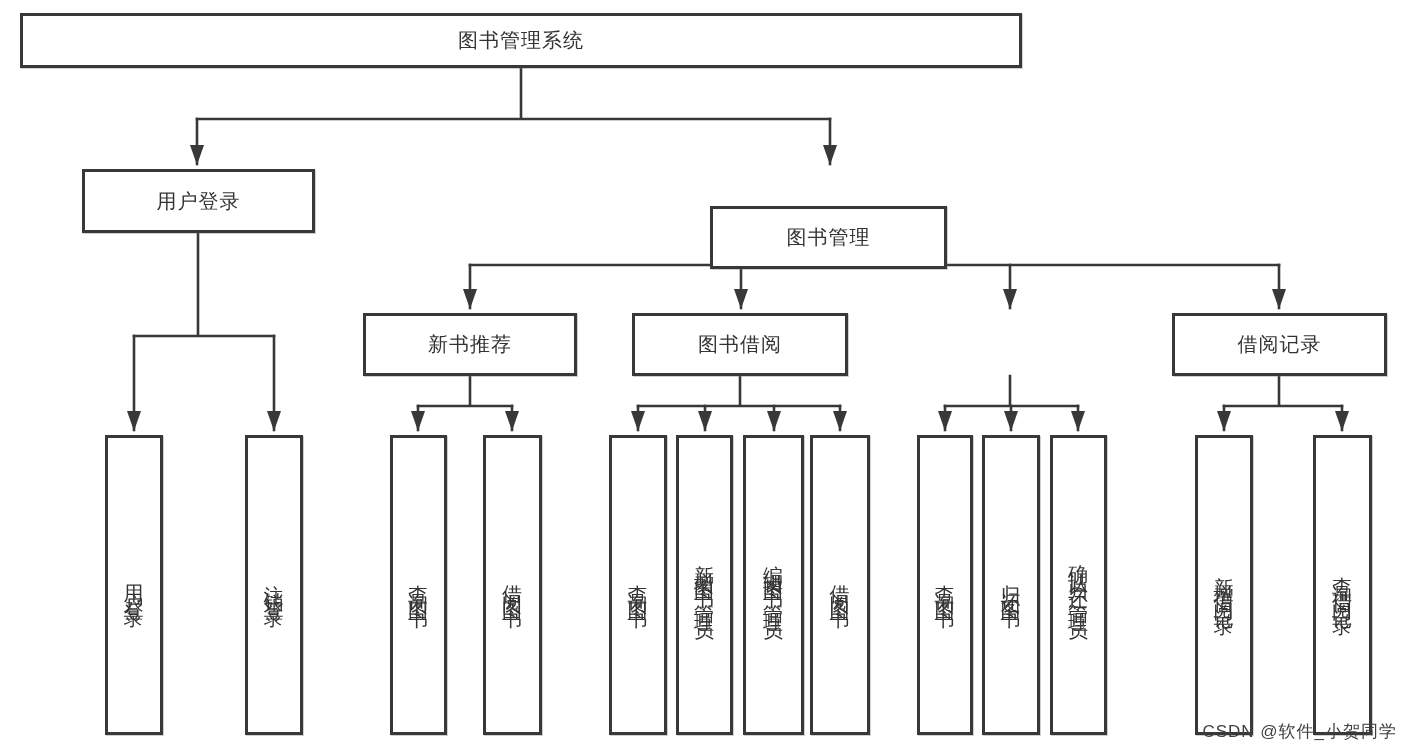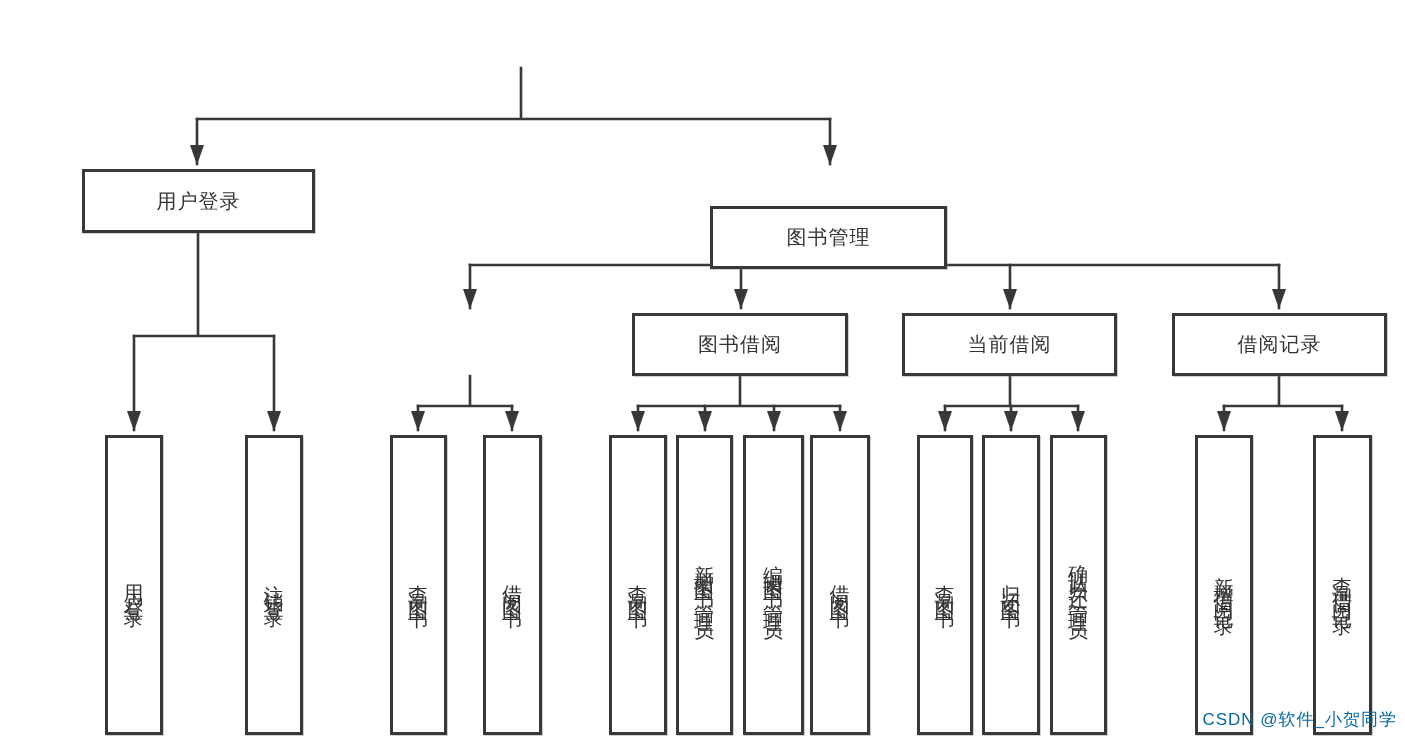--- a/index.html
+++ b/index.html
@@ -40,23 +40,23 @@
   .node.v span {
     writing-mode: vertical-rl;
     text-orientation: mixed;
     font-size: 20px;
     letter-spacing: 8px;
     line-height: 1.0;
   }
   .watermark {
     position: absolute;
     right: 8px;
-    bottom: 16px;
+    bottom: 4px;
     font-size: 17px;
-    color: #0369a1;
+    color: #404040;
     letter-spacing: 1px;
     white-space: nowrap;
   }
 </style>
 </head>
 <body>
 
 <div id="canvas">
 
   <svg id="connectors" viewBox="0 0 1405 747" xmlns="http://www.w3.org/2000/svg">
@@ -95,33 +95,36 @@
       <line x1="945" y1="406" x2="945" y2="430" marker-end="url(#arrow)"></line>
       <line x1="1011" y1="406" x2="1011" y2="430" marker-end="url(#arrow)"></line>
       <line x1="1078" y1="406" x2="1078" y2="430" marker-end="url(#arrow)"></line>
 
       <path d="M1279 376 V406 M1224 406 H1342"></path>
       <line x1="1224" y1="406" x2="1224" y2="430" marker-end="url(#arrow)"></line>
       <line x1="1342" y1="406" x2="1342" y2="430" marker-end="url(#arrow)"></line>
     </g>
   </svg>
 
+  <div class="node h" style="left:20px; top:13px; width:1002px; height:55px;">
+    <span>图书管理系统</span>
+  </div>
 
   <div class="node h" style="left:82px; top:169px; width:233px; height:64px;">
     <span>用户登录</span>
   </div>
   <div class="node h" style="left:710px; top:169px; width:237px; height:63px;margin-top:37px;">
     <span>图书管理</span>
   </div>
 
+  <div class="node h" style="left:363px; top:313px; width:214px; height:63px;">
+    <span>新书推荐</span>
+  </div>
   <div class="node h" style="left:632px; top:313px; width:216px; height:63px;text-align:center;">
     <span>图书借阅</span>
-  </div>
-  <div class="node h" style="left:902px; top:313px; width:215px; height:63px;">
-    <span>当前借阅</span>
   </div>
   <div class="node h" style="left:1172px; top:313px; width:215px; height:63px;">
     <span>借阅记录</span>
   </div>
 
   <div class="node v" style="left:105px; top:435px; width:58px; height:300px;">
     <span>用户登录</span>
   </div>
   <div class="node v" style="left:245px; top:435px; width:58px; height:300px;">
     <span>注销登录</span>

